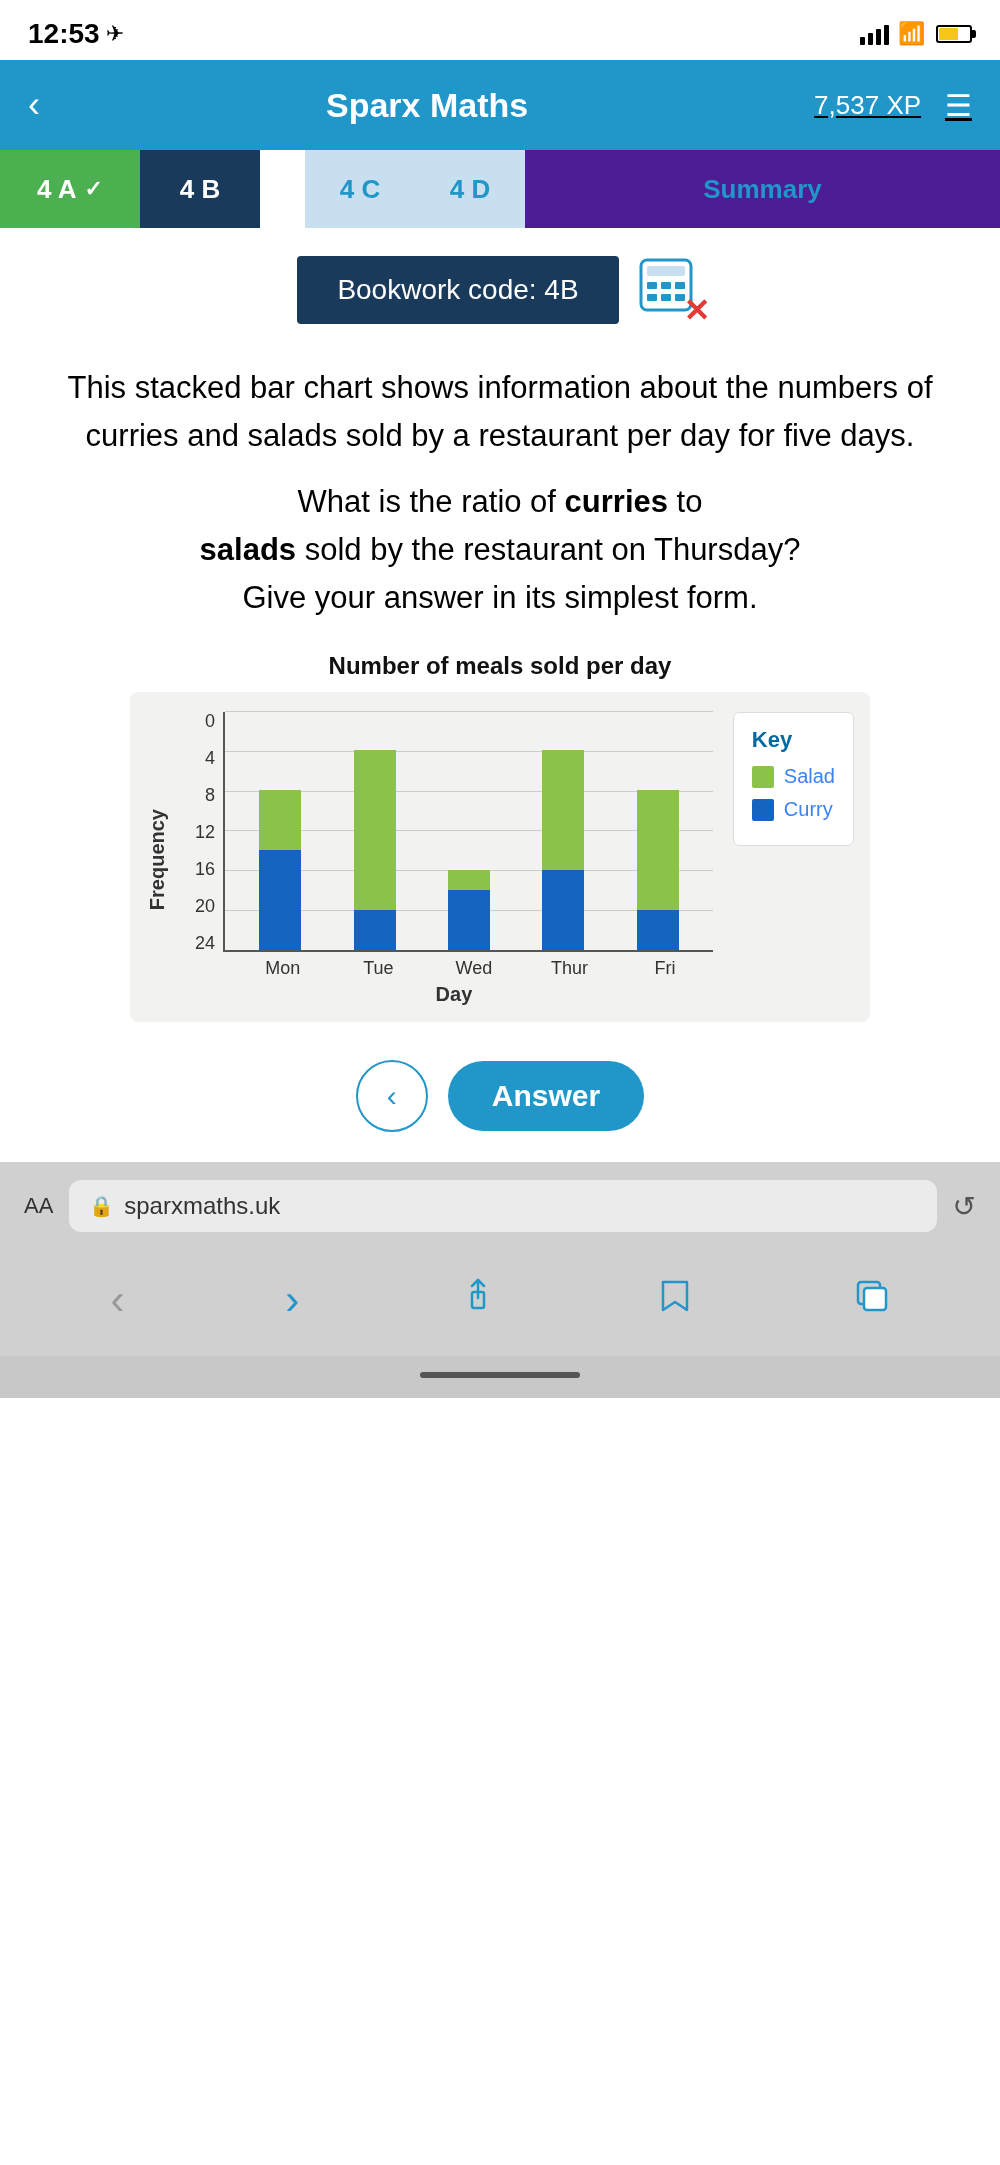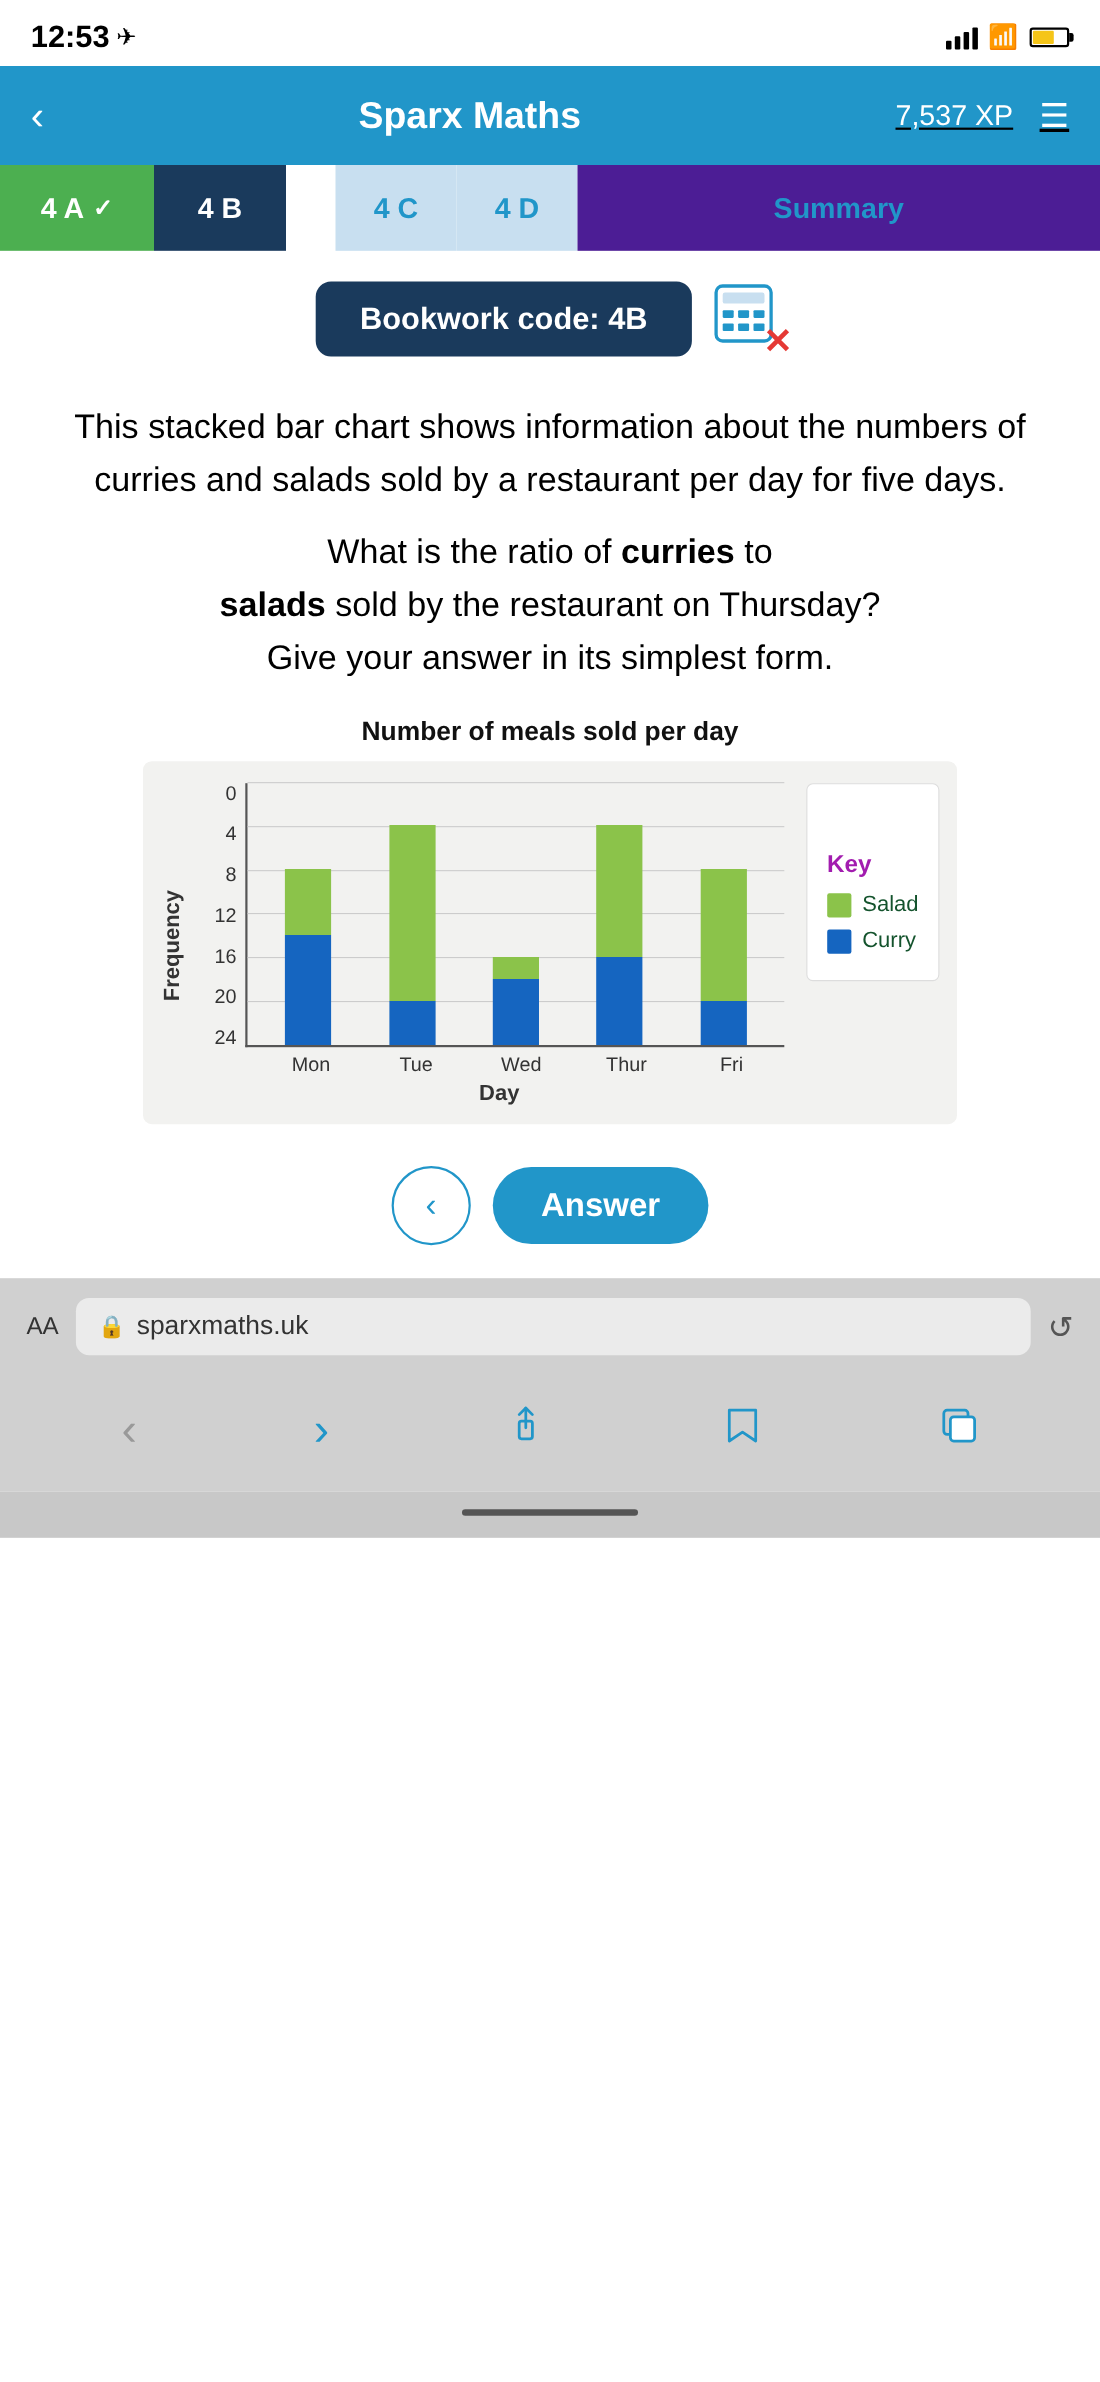--- a/index.html
+++ b/index.html
@@ -163,23 +163,23 @@
       display: flex;
       align-items: center;
       justify-content: center;
       gap: 20px;
       padding: 28px 30px 20px 30px;
     }
     .bookwork-code {
       background: #1a3a5c;
       color: #fff;
       font-size: 28px;
-      font-weight: 700;
+      font-weight: 400;
       padding: 18px 40px;
-      border-radius: 14px;
+      border-radius: 4px;
     }
 
     
     .question-area {
       padding: 20px 40px 10px 40px;
       text-align: center;
     }
     .question-text {
       font-size: 31px;
       line-height: 1.55;
@@ -310,37 +310,36 @@
       background: #fff;
       border: 1px solid #ddd;
       border-radius: 6px;
       padding: 14px 18px;
       min-width: 120px;
     }
     .key-title {
       font-size: 22px;
       font-weight: 700;
       margin-bottom: 12px;
-      color: #a21caf;
-      margin-top: 46px;
+      color: #0369a1;
     }
     .key-item {
       display: flex;
       align-items: center;
       gap: 10px;
       margin-bottom: 10px;
     }
     .key-swatch {
       width: 22px;
       height: 22px;
       border-radius: 2px;
     }
     .key-label {
       font-size: 20px;
-      color: #14532d;
+      color: #3b82f6;
     }
 
     
     .action-bar {
       display: flex;
       align-items: center;
       justify-content: center;
       gap: 20px;
       padding: 28px 30px 30px 30px;
     }

